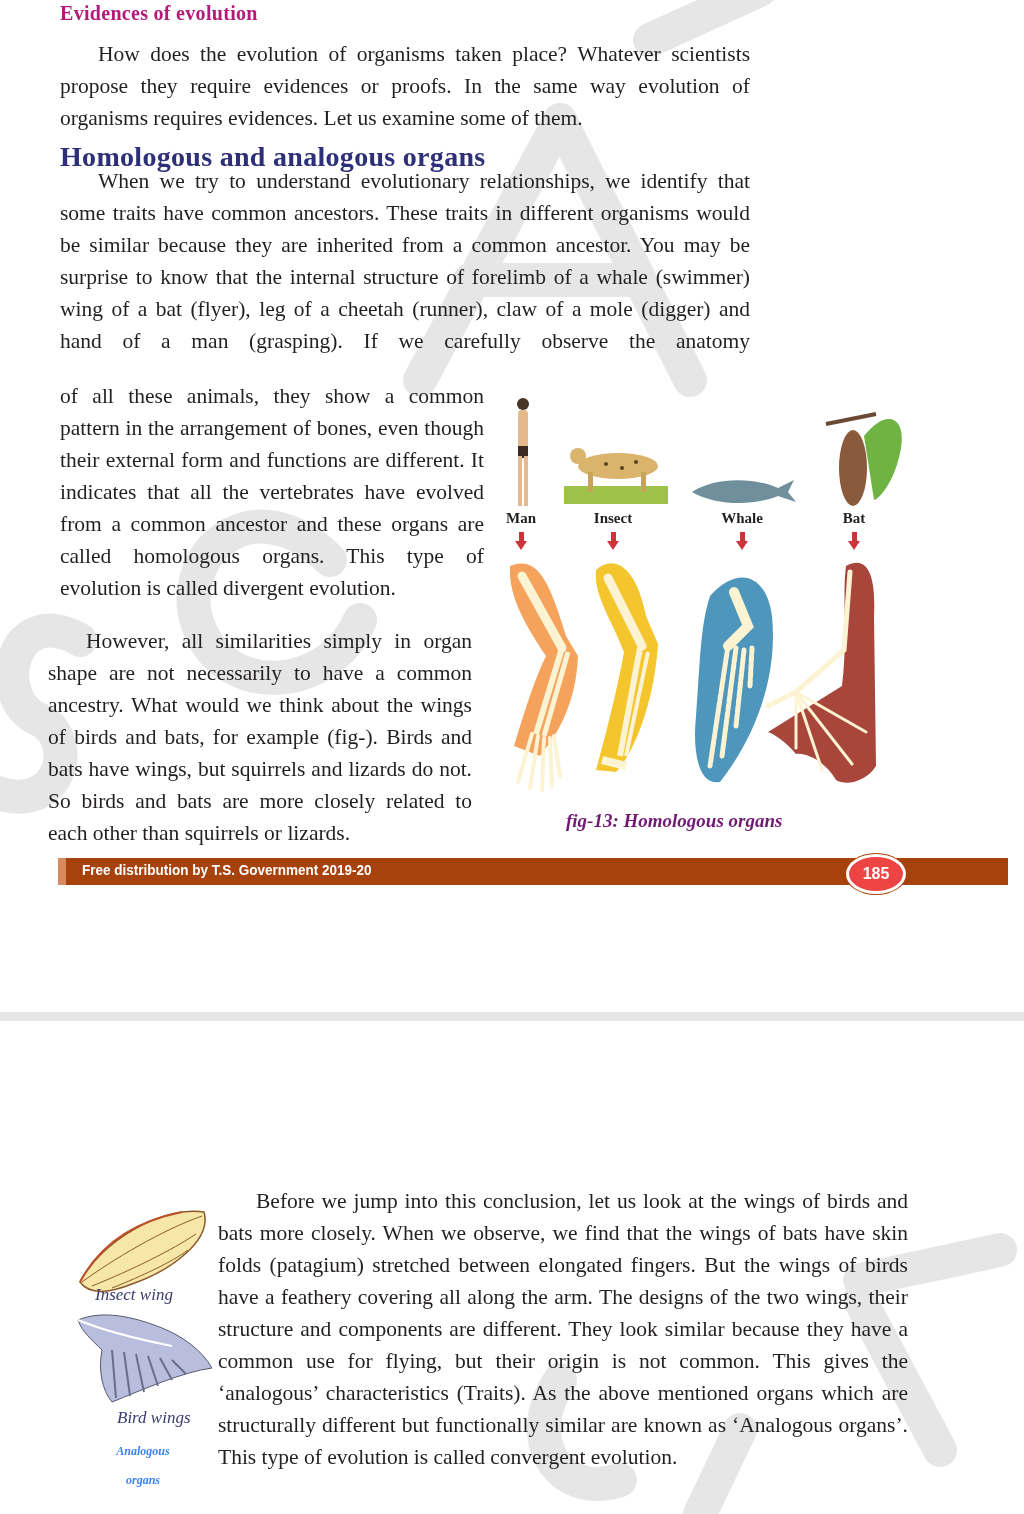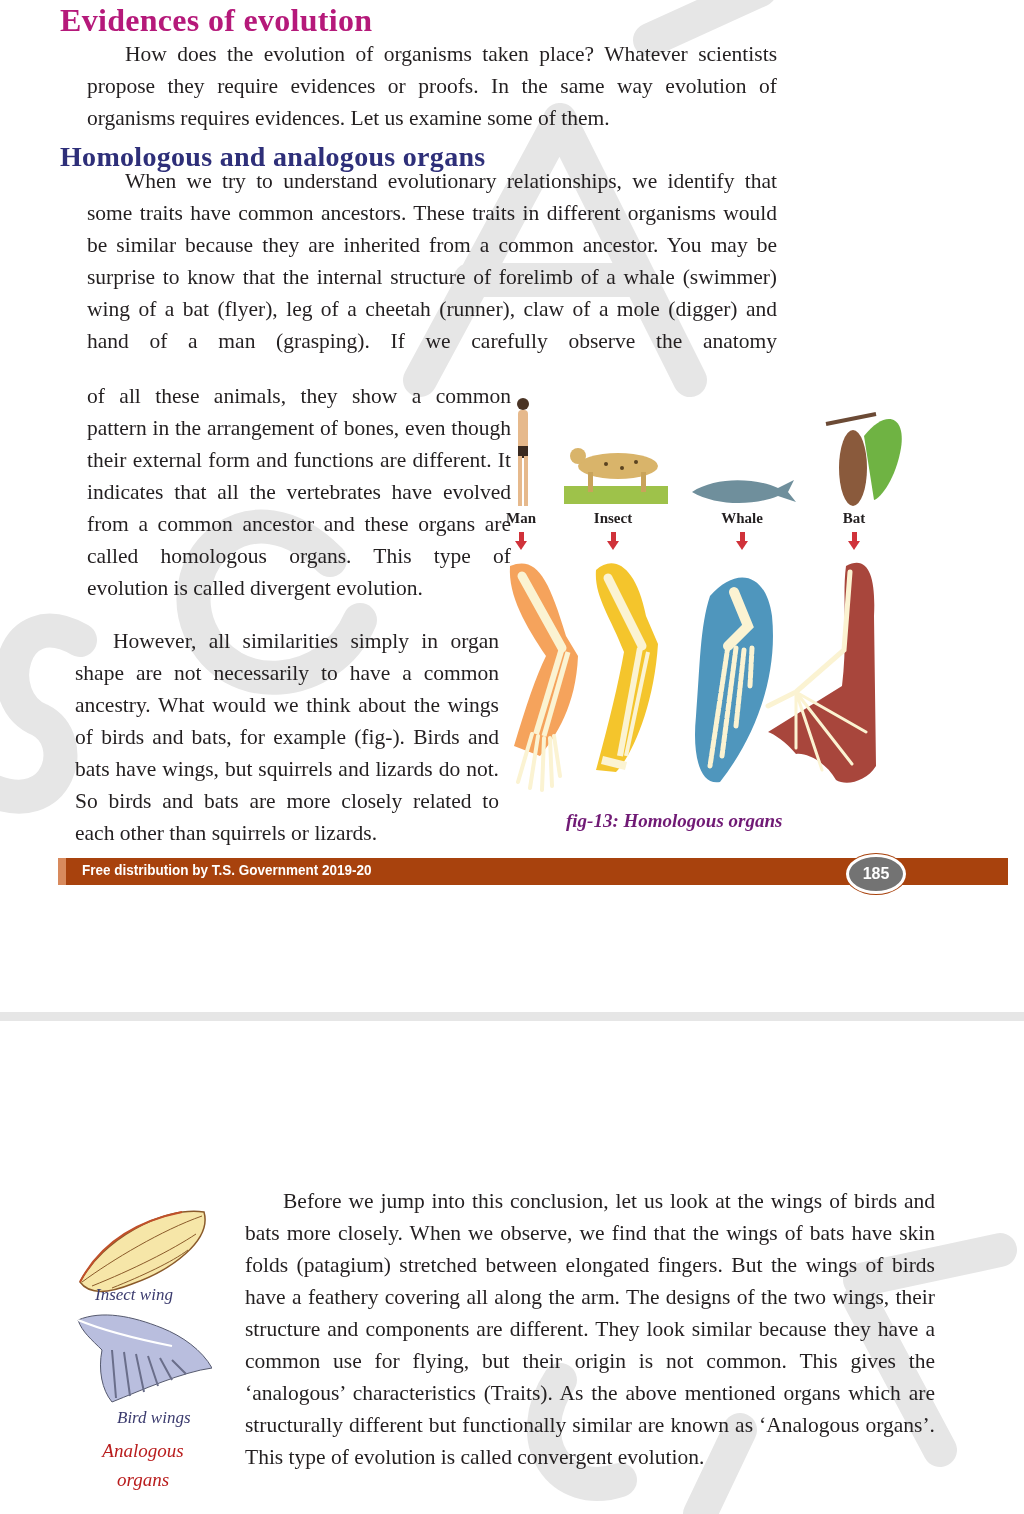--- a/index.html
+++ b/index.html
@@ -1,41 +1,41 @@
 <!DOCTYPE html>
 <html><head>
 <meta charset="utf-8">
 <style>
   html,body{margin:0;padding:0;background:#ffffff;}
   body{width:1024px;height:1514px;position:relative;overflow:hidden;font-family:"Liberation Serif","DejaVu Serif",serif;color:#231f20;}
   .abs{position:absolute;}
   .watermark{position:absolute;color:#e3e3e3;font-family:"Liberation Sans",sans-serif;font-weight:bold;z-index:0;pointer-events:none;}
   .content{position:relative;z-index:1;}
-  .h1{left:60px;top:2px;font-size:32px;font-weight:bold;color:#b5197a;letter-spacing:0.3px;}
+  .h1{left:60px;top:2px;font-size:20px;font-weight:bold;color:#b5197a;letter-spacing:0.3px;}
   .h2{left:60px;top:141px;font-size:28px;font-weight:bold;color:#2e2f79;letter-spacing:0.3px;}
-  .para{font-size:21.5px;line-height:32px;text-align:justify;margin-left:27px;}
+  .para{font-size:21.5px;line-height:32px;text-align:justify;}
   .para p{margin:0;text-indent:38px;}
   .p1{left:60px;top:38px;width:690px;}
   .p2{left:60px;top:165px;width:690px;}
   .p3{left:60px;top:380px;width:424px;}
   .p4{left:48px;top:625px;width:424px;}
   .p5{left:218px;top:1185px;width:690px;}
   .figure{left:496px;top:388px;width:420px;height:420px;}
   .animal-label{position:absolute;font-size:15px;font-weight:bold;color:#231f20;text-align:center;width:80px;}
   .arrow{position:absolute;width:0;height:0;}
   .arrow .shaft{position:absolute;left:-2px;top:0;width:5px;height:10px;background:#d0323a;}
   .arrow .head{position:absolute;left:-6px;top:9px;width:0;height:0;border-left:6px solid transparent;border-right:6px solid transparent;border-top:9px solid #d0323a;}
   .caption{left:566px;top:810px;font-size:19px;font-style:italic;font-weight:bold;color:#701a75;}
   .footer-bar{left:58px;top:858px;width:950px;height:27px;background:#a8420d;}
   .footer-bar .edge{position:absolute;left:0;top:0;width:8px;height:27px;background:#d88a5d;}
   .footer-text{left:82px;top:861px;font-family:"Liberation Sans",sans-serif;font-weight:bold;font-size:15px;color:#ffffff;transform:scaleX(0.9);transform-origin:left top;}
-  .page-badge{left:846px;top:854px;width:54px;height:34px;border-radius:50%;background:#737373;border:3px solid #ffffff;box-shadow:0 0 0 1px #a8420d;color:#fff;font-family:"Liberation Sans",sans-serif;font-weight:bold;font-size:16px;text-align:center;line-height:34px;}
+  .page-badge{left:846px;top:854px;width:54px;height:34px;border-radius:50%;background:#ef4444;border:3px solid #ffffff;box-shadow:0 0 0 1px #a8420d;color:#fff;font-family:"Liberation Sans",sans-serif;font-weight:bold;font-size:16px;text-align:center;line-height:34px;}
   .divider{left:0;top:1012px;width:1024px;height:9px;background:#e6e6e6;}
   .wing-label{position:absolute;font-size:17px;font-style:italic;color:#3b3b6e;}
-  .analog-label{position:absolute;font-size:19px;font-style:italic;font-weight:normal;color:#b91c1c;text-align:center;width:110px;line-height:28px;}
+  .analog-label{position:absolute;font-size:12px;font-style:italic;font-weight:bold;color:#3b82f6;text-align:center;width:110px;line-height:28px;}
 </style>
 </head>
 <body>
 
 <svg class="watermark" style="left:0;top:0" width="1024" height="1514" viewBox="0 0 1024 1514">
   <g fill="none" stroke="#e6e6e6" stroke-width="34" stroke-linecap="round">
     <path d="M80,640 C10,600 -10,700 40,720 C80,740 60,820 -10,790"></path>
     <path d="M330,560 C250,480 170,560 200,630 C230,700 330,690 360,620"></path>
     <path d="M420,380 L560,120 M560,120 L690,380 M470,280 L630,280"></path>
     <path d="M650,40 L760,-10"></path>

